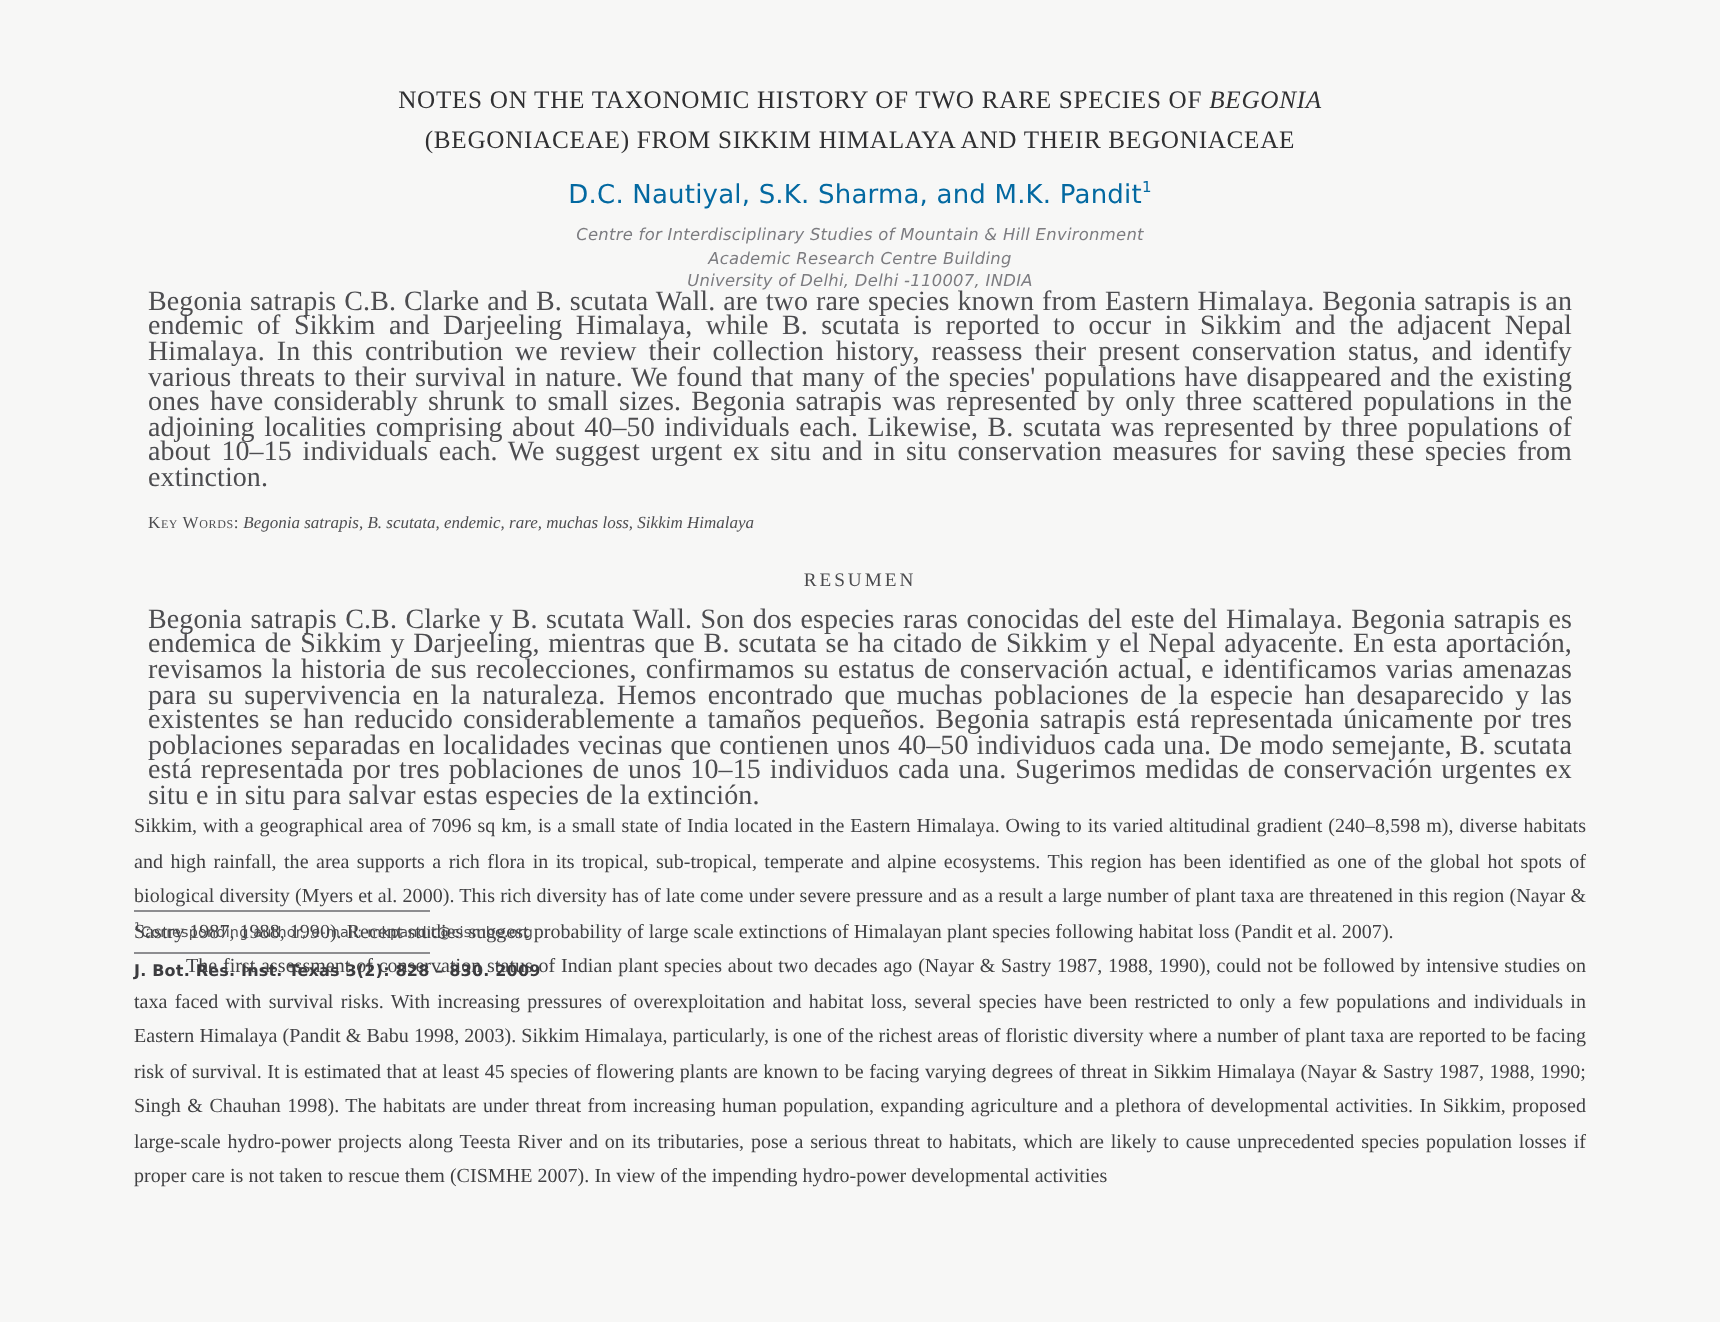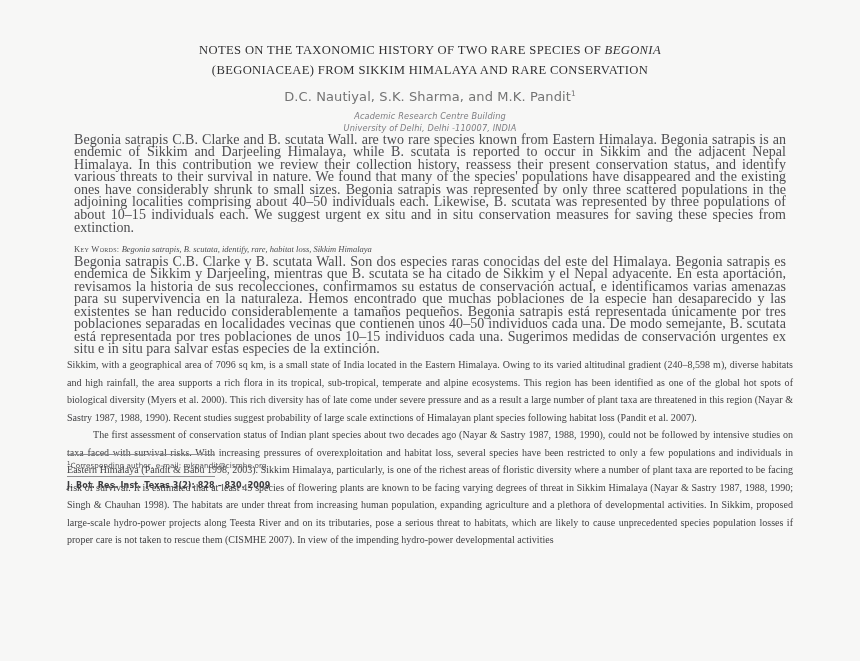--- a/index.html
+++ b/index.html
@@ -34,21 +34,21 @@
     line-height: 20px;
     white-space: nowrap;
   }
   .title-line .ital {
     font-style: italic;
   }
   .authors {
     margin-top: 9px;
     font-family: "DejaVu Sans", sans-serif;
     font-size: 13px;
-    color: #737373;
+    color: #0369a1;
     letter-spacing: 0.1px;
   }
   .authors sup {
     font-size: 7.5px;
     vertical-align: super;
   }
   .affil {
     margin-top: 7px;
     font-family: "DejaVu Sans", sans-serif;
     font-style: italic;
@@ -147,40 +147,42 @@
 </head>
 <body>
 
 <div class="page">
 
   <div class="title-block">
     <div class="title-line">
       <span>NOTES ON THE TAXONOMIC HISTORY OF TWO RARE SPECIES OF </span><span class="ital">BEGONIA</span>
     </div>
     <div class="title-line">
-      <span>(BEGONIACEAE) FROM SIKKIM HIMALAYA AND RARE CONSERVATION</span>
+      <span>(BEGONIACEAE) FROM SIKKIM HIMALAYA AND THEIR BEGONIACEAE</span>
     </div>
 
     <div class="authors">
       <span>D.C. Nautiyal, S.K. Sharma, and M.K. Pandit</span><sup>1</sup>
     </div>
 
     <div class="affil">
+      <div>Centre for Interdisciplinary Studies of Mountain &amp; Hill Environment</div>
       <div>Academic Research Centre Building</div>
       <div>University of Delhi, Delhi -110007, INDIA</div>
     </div>
   </div>
 
   <div class="abs">Begonia satrapis C.B. Clarke and B. scutata Wall. are two rare species known from Eastern Himalaya. Begonia satrapis is an endemic of Sikkim and Darjeeling Himalaya, while B. scutata is reported to occur in Sikkim and the adjacent Nepal Himalaya. In this contribution we review their collection history, reassess their present conservation status, and identify various threats to their survival in nature. We found that many of the species' populations have disappeared and the existing ones have considerably shrunk to small sizes. Begonia satrapis was represented by only three scattered populations in the adjoining localities comprising about 40–50 individuals each. Likewise, B. scutata was represented by three populations of about 10–15 individuals each. We suggest urgent ex situ and in situ conservation measures for saving these species from extinction.</div>
 
   <div class="kw">
     <span class="lbl">Key Words:</span>
-    <span class="terms">Begonia satrapis, B. scutata, identify, rare, habitat loss, Sikkim Himalaya</span>
+    <span class="terms">Begonia satrapis, B. scutata, endemic, rare, muchas loss, Sikkim Himalaya</span>
   </div>
 
+  <div class="sec-head">RESUMEN</div>
   <div class="abs">Begonia satrapis C.B. Clarke y B. scutata Wall. Son dos especies raras conocidas del este del Himalaya. Begonia satrapis es endemica de Sikkim y Darjeeling, mientras que B. scutata se ha citado de Sikkim y el Nepal adyacente. En esta aportación, revisamos la historia de sus recolecciones, confirmamos su estatus de conservación actual, e identificamos varias amenazas para su supervivencia en la naturaleza. Hemos encontrado que muchas poblaciones de la especie han desaparecido y las existentes se han reducido considerablemente a tamaños pequeños. Begonia satrapis está representada únicamente por tres poblaciones separadas en localidades vecinas que contienen unos 40–50 individuos cada una. De modo semejante, B. scutata está representada por tres poblaciones de unos 10–15 individuos cada una. Sugerimos medidas de conservación urgentes ex situ e in situ para salvar estas especies de la extinción.</div>
 
   <div class="body-text">
     <p>Sikkim, with a geographical area of 7096 sq km, is a small state of India located in the Eastern Himalaya. Owing to its varied altitudinal gradient (240–8,598 m), diverse habitats and high rainfall, the area supports a rich flora in its tropical, sub-tropical, temperate and alpine ecosystems. This region has been identified as one of the global hot spots of biological diversity (Myers et al. 2000). This rich diversity has of late come under severe pressure and as a result a large number of plant taxa are threatened in this region (Nayar &amp; Sastry 1987, 1988, 1990). Recent studies suggest probability of large scale extinctions of Himalayan plant species following habitat loss (Pandit et al. 2007).</p>
     <p>The first assessment of conservation status of Indian plant species about two decades ago (Nayar &amp; Sastry 1987, 1988, 1990), could not be followed by intensive studies on taxa faced with survival risks. With increasing pressures of overexploitation and habitat loss, several species have been restricted to only a few populations and individuals in Eastern Himalaya (Pandit &amp; Babu 1998, 2003). Sikkim Himalaya, particularly, is one of the richest areas of floristic diversity where a number of plant taxa are reported to be facing risk of survival. It is estimated that at least 45 species of flowering plants are known to be facing varying degrees of threat in Sikkim Himalaya (Nayar &amp; Sastry 1987, 1988, 1990; Singh &amp; Chauhan 1998). The habitats are under threat from increasing human population, expanding agriculture and a plethora of developmental activities. In Sikkim, proposed large-scale hydro-power projects along Teesta River and on its tributaries, pose a serious threat to habitats, which are likely to cause unprecedented species population losses if proper care is not taken to rescue them (CISMHE 2007). In view of the impending hydro-power developmental activities</p>
   </div>
 
   <div class="footer">
     <div class="rule"></div>
     <div class="footnote">

